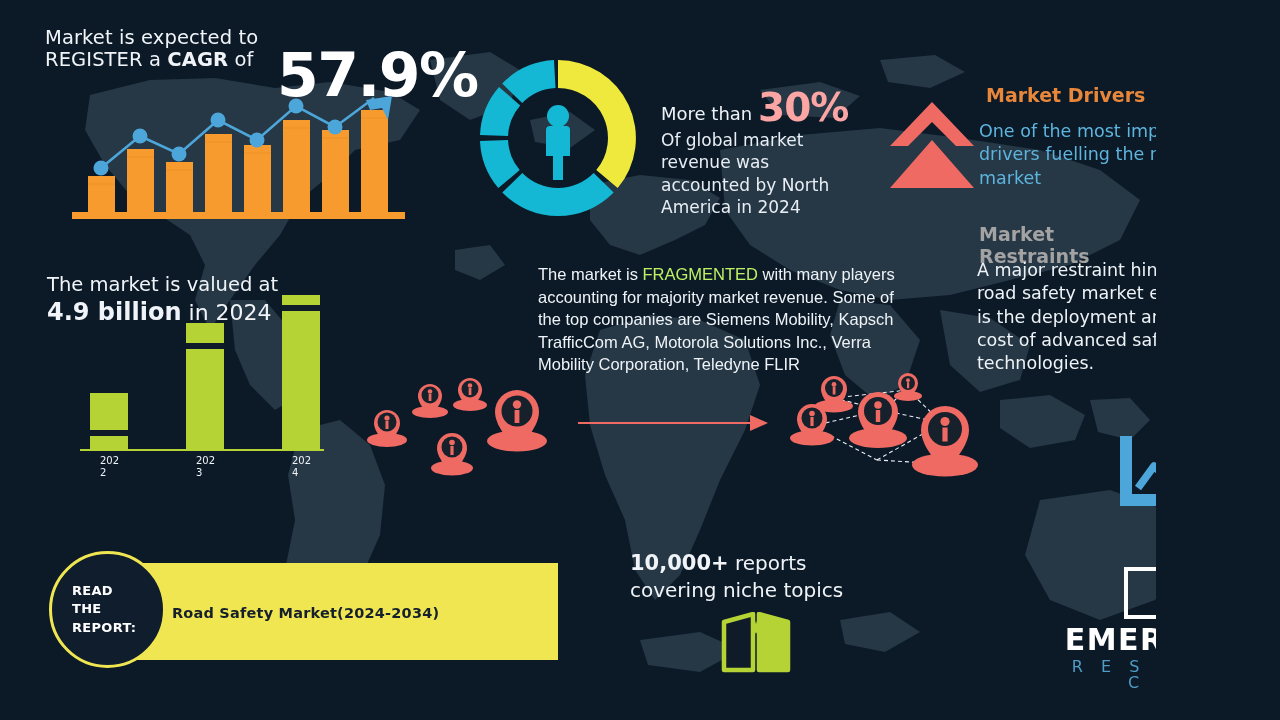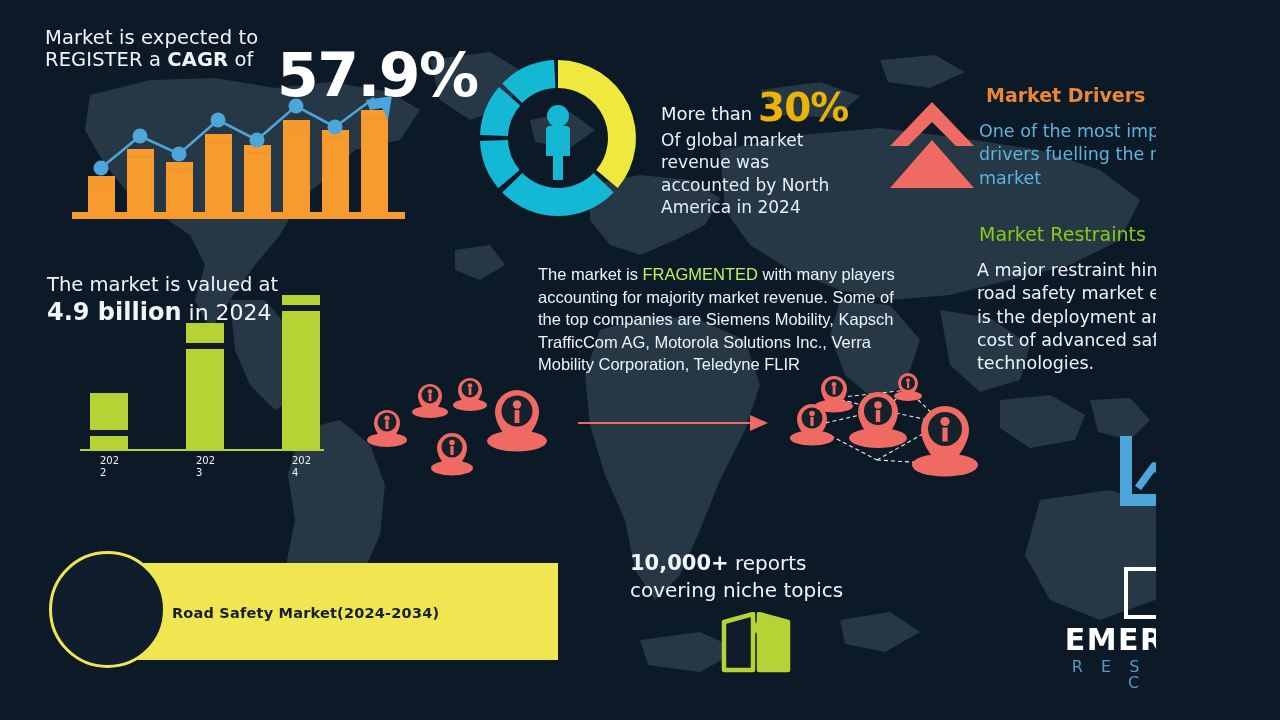--- a/index.html
+++ b/index.html
@@ -23,30 +23,30 @@
 
   
   #orangechart { position:absolute; left:72px; top:92px; width:340px; height:128px; }
 
   
   #donut { position:absolute; left:478px; top:55px; width:160px; height:166px; }
 
   
   #pct-block { position:absolute; left:661px; top:88px; width:205px; }
   #pct-morethan { position:absolute; left:0; top:15px; font-size:18px; color:#eef3f7; }
-  #pct-value { position:absolute; left:97px; top:0; font-size:39px; font-weight:bold; color:#eab308; letter-spacing:-1px; line-height:1; }
+  #pct-value { position:absolute; left:97px; top:0; font-size:39px; font-weight:bold; color:#fca5a5; letter-spacing:-1px; line-height:1; }
   #pct-desc { position:absolute; left:0; top:41px; width:200px; font-size:17px; color:#e8eef4; line-height:1.32; }
 
   
   #drivers-title { position:absolute; left:986px; top:84px; font-size:19px; font-weight:bold; color:#e8873a; }
   #drivers-text  { position:absolute; left:979px; top:120px; width:275px; font-size:17.5px; color:#5db4dd; line-height:1.33; }
   #arrows-icon   { position:absolute; left:888px; top:100px; width:88px; height:90px; }
 
   
-  #restraints-title { position:absolute; left:979px; top:223px; font-size:19px; font-weight:normal; color:#84cc16; }
+  #restraints-title { position:absolute; left:979px; top:223px; font-size:19px; font-weight:bold; color:#a3a3a3; }
   #restraints-text  { position:absolute; left:977px; top:259px; width:278px; font-size:17.5px; color:#eef3f7; line-height:1.33; }
 
   
   #valued-line1 { position:absolute; left:47px; top:273px; font-size:19.5px; color:#f0f4f8; }
   #valued-line2 { position:absolute; left:47px; top:298px; font-size:22px; color:#f0f4f8; }
   #valued-line2 b { font-weight:bold; font-size:24px; }
 
   
   #greenchart { position:absolute; left:80px; top:295px; width:255px; height:195px; }
   .gc-label { position:absolute; font-size:10px; color:#f0f4f8; text-align:left; width:30px; line-height:1.15; }
@@ -322,20 +322,25 @@
       <path d="M163 38 a24 24 0 0 1 24 24 c0 19 -24 41 -24 41 s-24 -22 -24 -41 a24 24 0 0 1 24 -24 Z"></path>
       <circle cx="163" cy="61" r="17" fill="#16212c"></circle>
       <circle cx="163" cy="53.5" r="4.6" fill="#ef6a63"></circle>
       <rect x="160.4" y="59.5" width="5.2" height="14" fill="#ef6a63"></rect>
     </g>
   </svg>
 
   <div id="banner"></div>
   <div id="banner-label">Road Safety Market(2024-2034)</div>
   <div id="read-circle"></div>
+  <div id="read-text">
+    <span>READ</span><br>
+    <span>THE</span><br>
+    <span>REPORT:</span>
+  </div>
 
   <div id="reports-line1">
     <b>10,000+</b><span> reports</span>
   </div>
   <div id="reports-line2">covering niche topics</div>
   <svg id="book-icon" viewBox="0 0 72 62">
     <path d="M4 10 L33 2 L33 58 L4 58 Z" fill="#0f1b28" stroke="#b5d335" stroke-width="4.5" stroke-linejoin="round"></path>
     <path d="M68 10 L39 2 L39 58 L68 58 Z" fill="#b5d335" stroke="#b5d335" stroke-width="4.5" stroke-linejoin="round"></path>
     <path d="M33 2 L36 12 L39 2 L39 16 L36 22 L33 16 Z" fill="#b5d335"></path>
   </svg>

